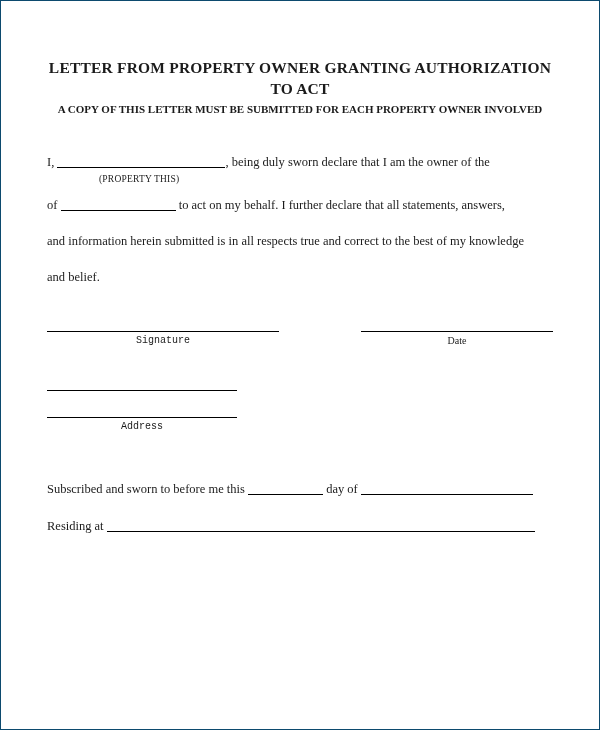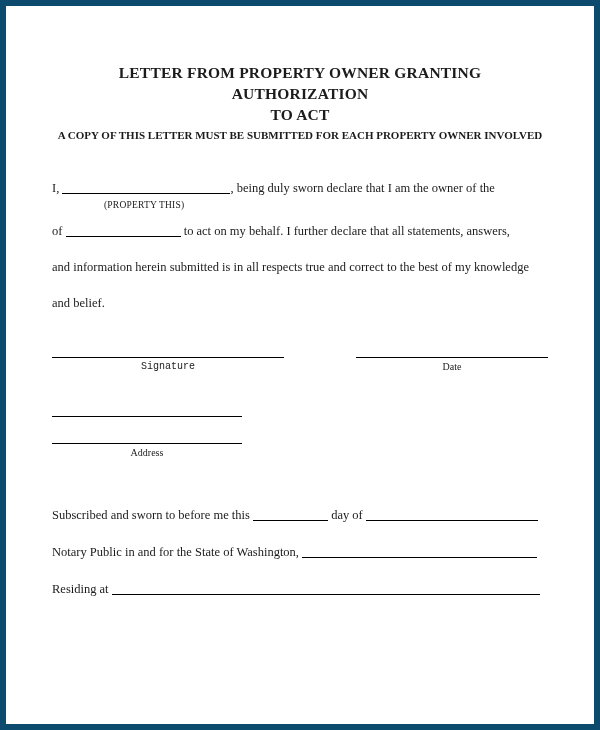--- a/index.html
+++ b/index.html
@@ -4,21 +4,21 @@
 <style>
   html, body {
     margin: 0;
     padding: 0;
     background: #ffffff;
   }
   .page {
     width: 600px;
     height: 730px;
     box-sizing: border-box;
-    border: 6px solid #0c4a6e;
+    border: 1px solid #0c4a6e;
     background: #ffffff;
     font-family: "Liberation Serif", "DejaVu Serif", serif;
     color: #1b1b1b;
     padding: 56px 46px 9px 46px;
     overflow: hidden;
   }
   .title {
     text-align: center;
     font-weight: bold;
     font-size: 15.5px;
@@ -69,20 +69,21 @@
   .w192 { width: 192px; }
   .w190 { width: 190px; }
   .caption {
     font-size: 10px;
     line-height: 13px;
     text-align: center;
     margin-top: 2px;
   }
   .addr-block {
     margin-top: 42px;
+    font-family: Liberation Mono, monospace;
   }
   .addr-gap {
     margin-bottom: 25px;
   }
   .notary-block {
     margin-top: 46px;
   }
   .notary-block .bline {
     margin-bottom: 16px;
   }
@@ -118,17 +119,16 @@
   </div>
 
   <div class="addr-block">
     <div class="rule w190 addr-gap"></div>
     <div class="rule w190"></div>
     <div class="caption w190">Address</div>
   </div>
 
   <div class="notary-block">
     <p class="bline"><span>Subscribed and sworn to before me this </span><span class="blank" style="width:75px"></span><span> day of </span><span class="blank" style="width:172px"></span></p>
-    <p class="bline"><span>Notary Public in and for the State of Washington, </span><span class="blank" style="width:235px"></span></p>
     <p class="bline"><span>Residing at </span><span class="blank" style="width:428px"></span></p>
   </div>
 
 </div>
 
 </body></html>

